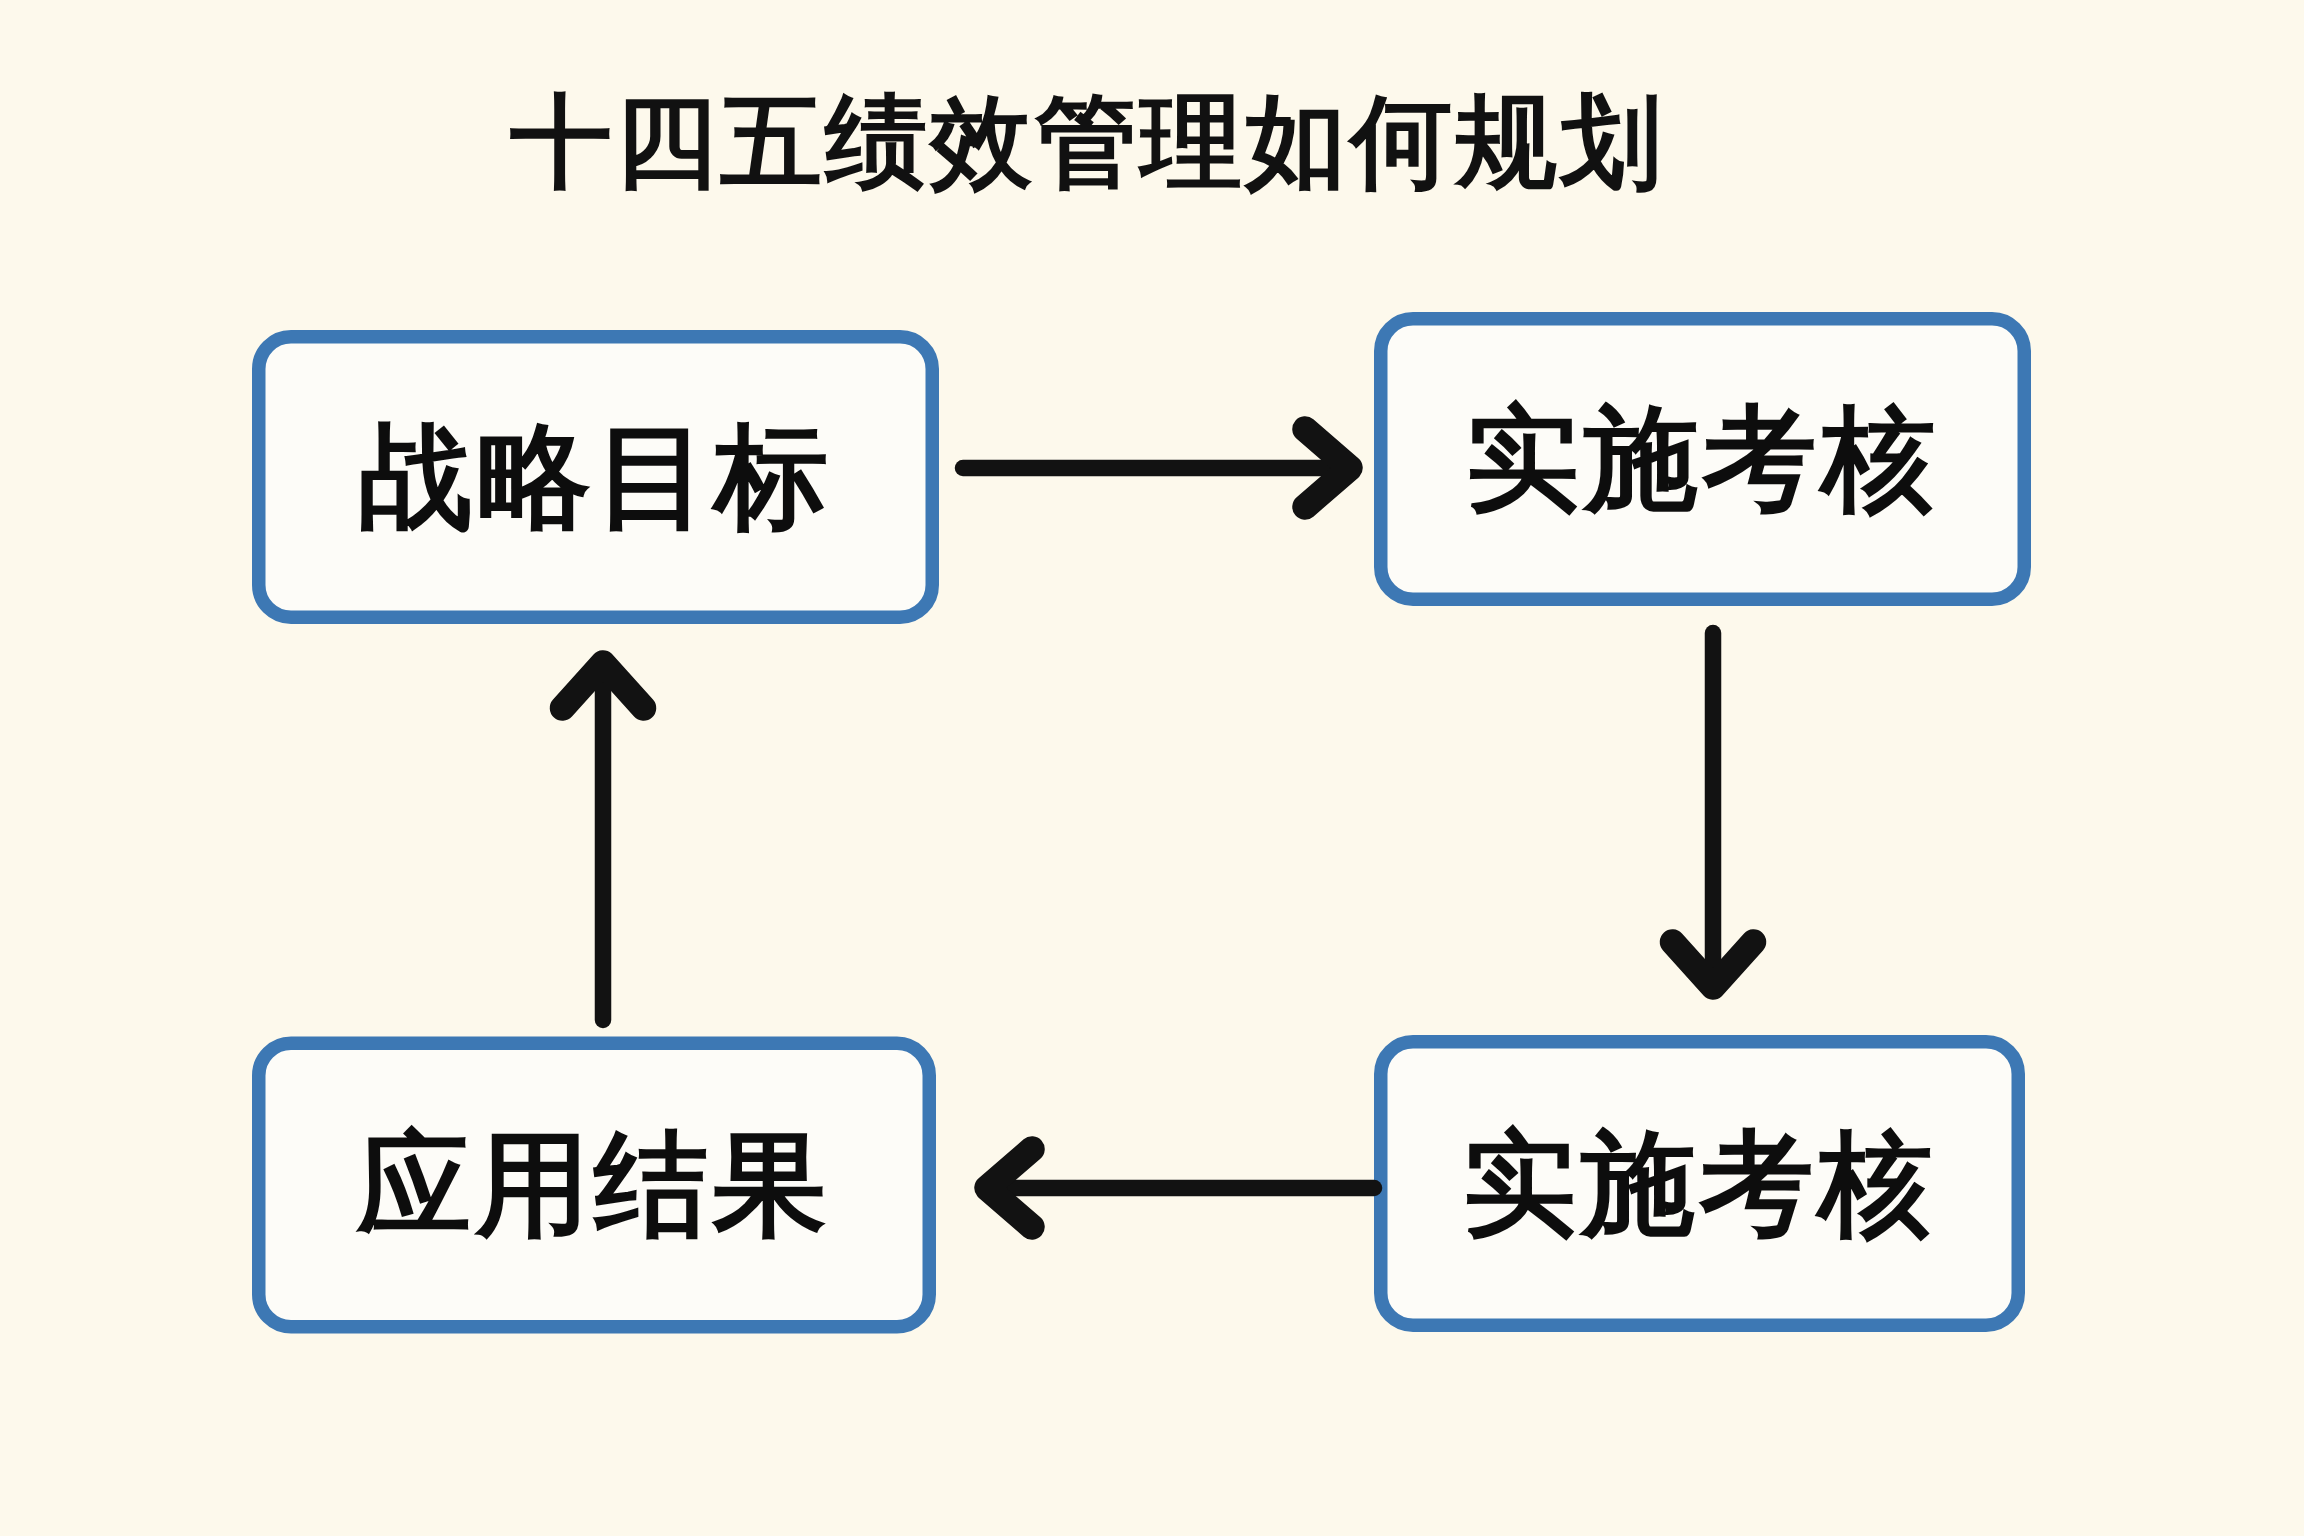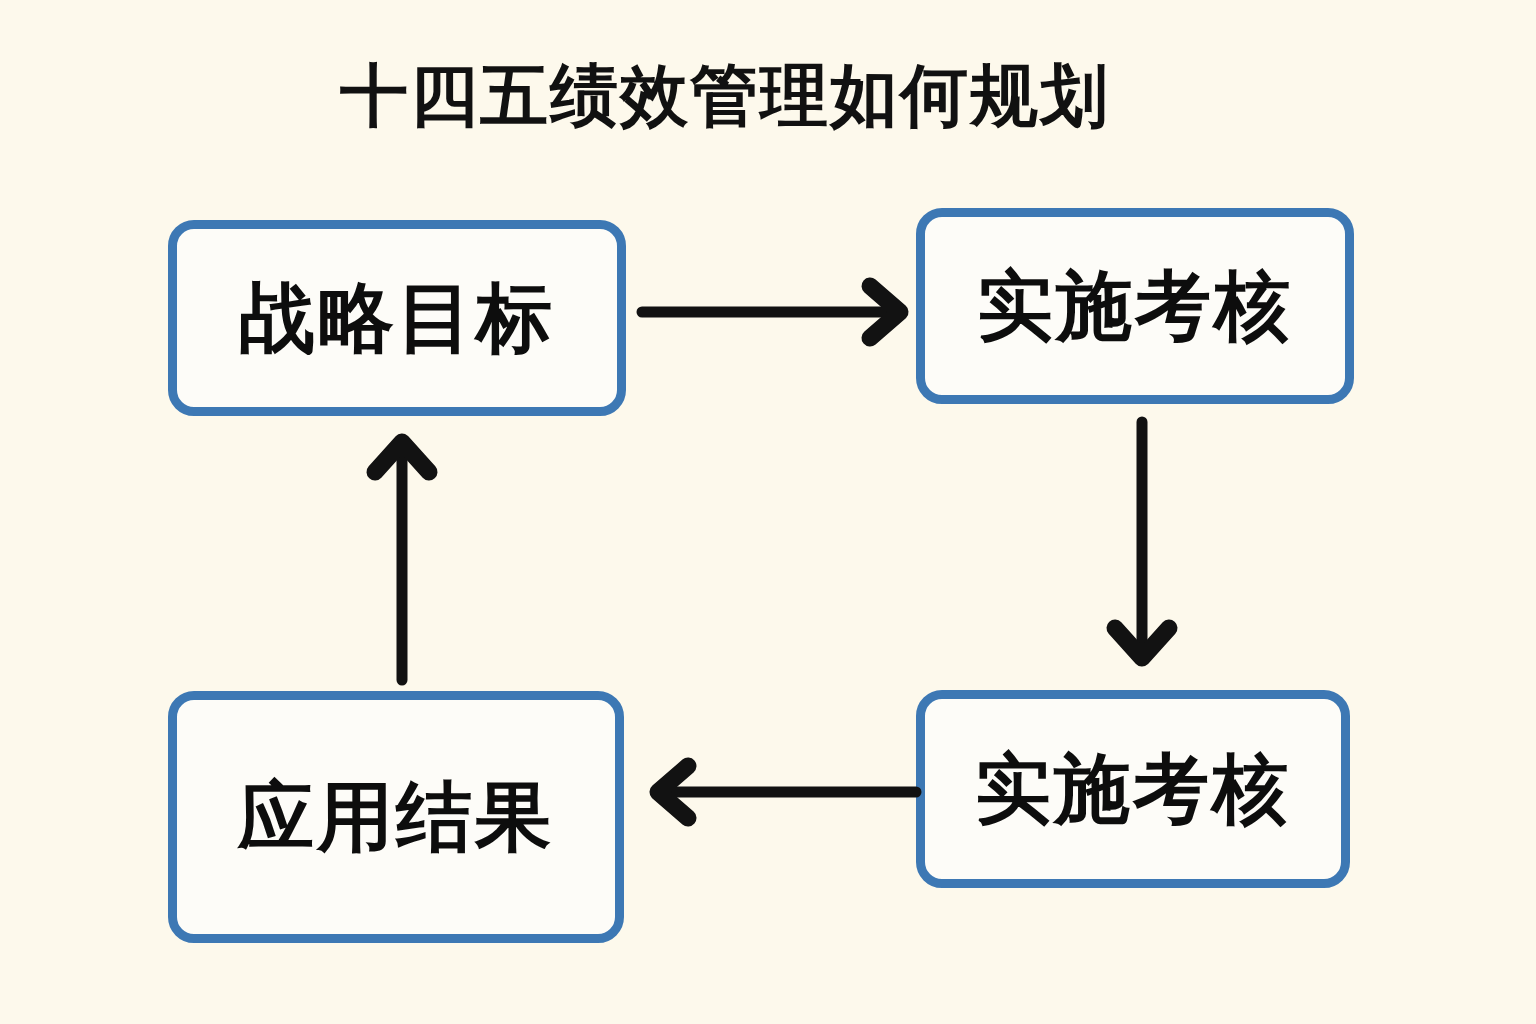--- a/index.html
+++ b/index.html
@@ -54,21 +54,21 @@
     font-weight: 700;
     color: #0d0d0d;
     letter-spacing: 3px;
     white-space: nowrap;
     font-family: "DejaVu Sans", "Liberation Sans", sans-serif;
   }
 
   .node-strategic  { left: 168px;  top: 220px; width: 458px; height: 196px; align-items: center; }
   .node-decompose  { left: 916px;  top: 208px; width: 438px; height: 196px; }
   .node-assess     { left: 916px;  top: 690px; width: 434px; height: 198px; }
-  .node-apply      { left: 168px;  top: 691px; width: 456px; height: 252px; }
+  .node-apply      { left: 168px;  top: 691px; width: 456px; height: 198px; }
 
   
   .arrow-svg {
     position: absolute;
     overflow: visible;
     pointer-events: none;
   }
   .arrow-line {
     stroke: #121212;
     stroke-width: 11;

